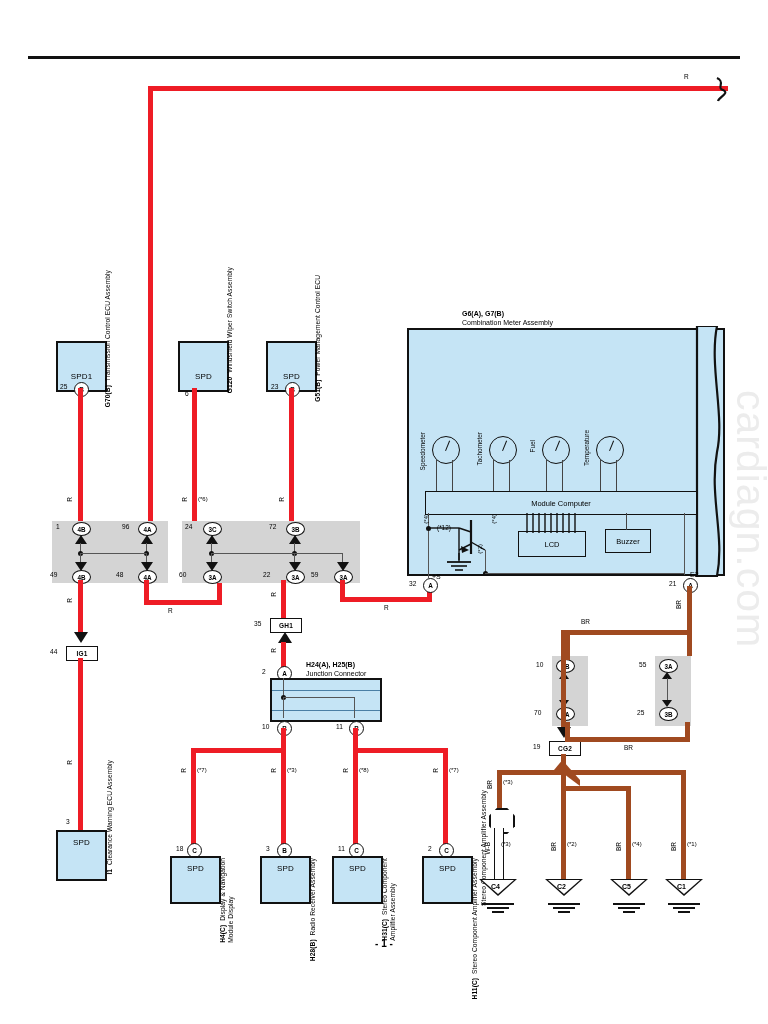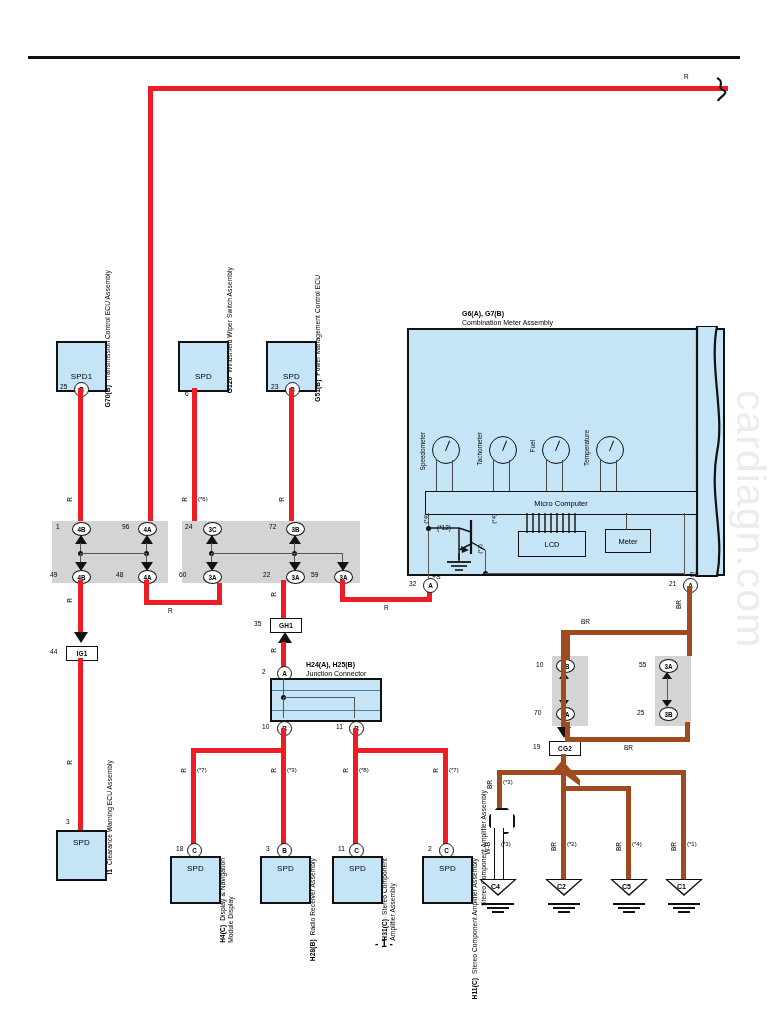--- a/index.html
+++ b/index.html
@@ -329,24 +329,24 @@
     <div class="gstem" style="left:155px;top:132px;height:34px;"></div>
     <div class="glab" style="left:122px;top:112px;">Fuel</div>
 
     <div class="gauge" style="left:189px;top:108px;">
       <div class="gneedle" style="transform:rotate(22deg);"></div>
     </div>
     <div class="gstem" style="left:193px;top:132px;height:34px;"></div>
     <div class="gstem" style="left:209px;top:132px;height:34px;"></div>
     <div class="glab" style="left:176px;top:102px;">Temperature</div>
 
-    <div class="mbox" style="left:18px;top:163px;width:270px;height:22px;">Micro Computer</div>
+    <div class="mbox" style="left:18px;top:163px;width:270px;height:22px;">Module Computer</div>
 
     <div class="mbox" style="left:111px;top:203px;width:66px;height:24px;">LCD</div>
-    <div class="mbox" style="left:198px;top:201px;width:44px;height:22px;">Meter</div>
+    <div class="mbox" style="left:198px;top:201px;width:44px;height:22px;">Buzzer</div>
 
     <svg class="abs" style="left:118px;top:185px;" width="54" height="20">
       <g stroke="#111" stroke-width="1.4">
         <line x1="2" y1="0" x2="2" y2="20"></line>
           <line x1="8" y1="0" x2="8" y2="20"></line>
         <line x1="14" y1="0" x2="14" y2="20"></line>
           <line x1="20" y1="0" x2="20" y2="20"></line>
         <line x1="26" y1="0" x2="26" y2="20"></line>
           <line x1="32" y1="0" x2="32" y2="20"></line>
         <line x1="38" y1="0" x2="38" y2="20"></line>

